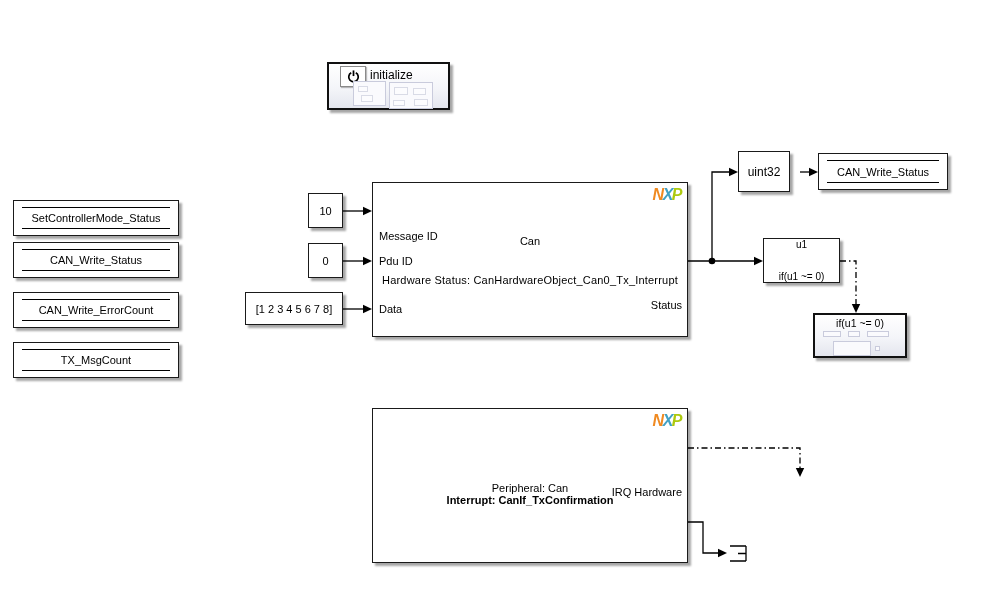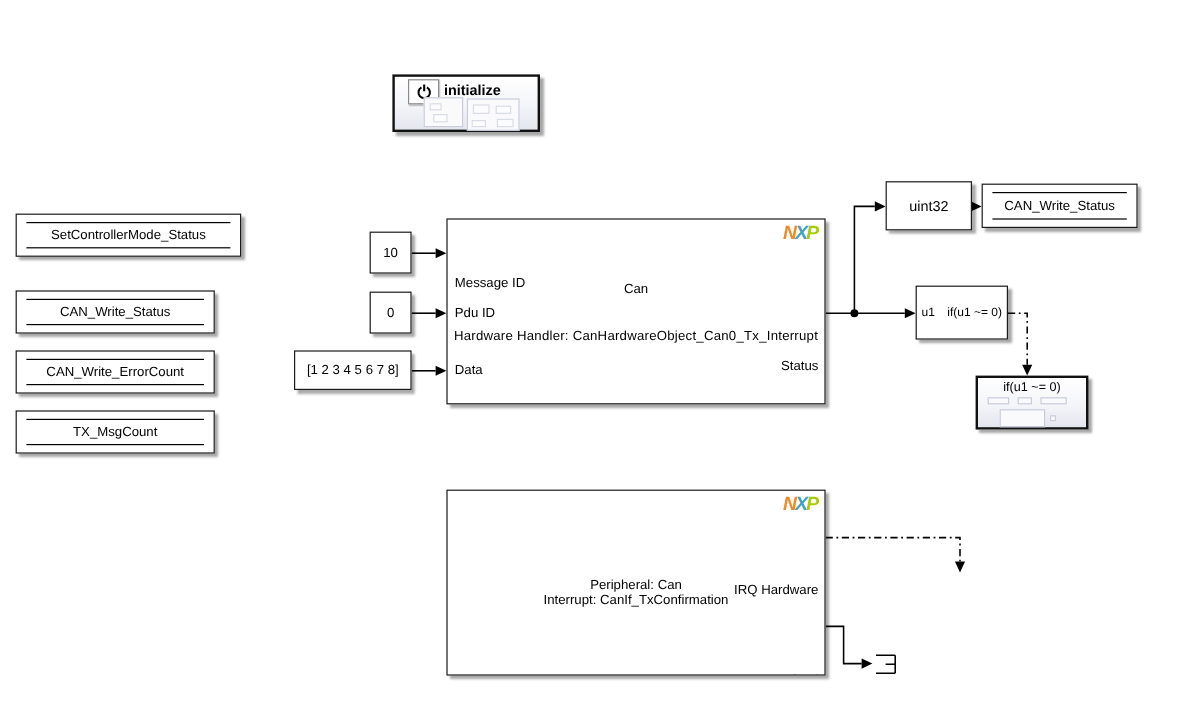--- a/index.html
+++ b/index.html
@@ -35,21 +35,21 @@
          font-size:16px; letter-spacing:-1.5px; line-height:18px; }
   .nxp .n { color:#F08A21; }
   .nxp .x { color:#41A1C4; }
   .nxp .p { color:#ADC90E; }
 
   
   .init-badge { position:absolute; left:11px; top:2px; width:24px; height:19px;
                 background:#fff; border:1px solid #8a8a8a;
                 box-shadow:1px 1px 1px rgba(0,0,0,0.25);
                 display:flex; align-items:center; justify-content:center; }
-  .init-label { position:absolute; left:41px; top:4px; font-size:12px; font-weight:bold; }
+  .init-label { position:absolute; left:41px; top:4px; font-size:12px; font-weight:normal; }
 
   
   .pv { position:absolute; border:1px solid #c9cbdc; background:#fafafd; box-sizing:border-box; }
   .pv2 { position:absolute; border:1px solid #d9dbe6; background:#fcfcfe; box-sizing:border-box; }
 
   .sub-title { position:absolute; left:0; right:0; top:2px; text-align:center;
                font-size:10.5px; white-space:nowrap; }
 
   .if-blk { display:flex; align-items:center; justify-content:space-between;
             padding:0 4px; font-size:10px; white-space:nowrap; }
@@ -126,21 +126,21 @@
       <div class="pv2" style="left:7px; top:13px; width:12px; height:7px;"></div>
     </div>
     <div class="pv" style="left:60px; top:18px; width:44px; height:27px;">
       <div class="pv2" style="left:4px; top:4px; width:14px; height:8px;"></div>
       <div class="pv2" style="left:23px; top:5px; width:13px; height:7px;"></div>
       <div class="pv2" style="left:3px; top:17px; width:12px; height:6px;"></div>
       <div class="pv2" style="left:24px; top:16px; width:14px; height:7px;"></div>
     </div>
   </div>
 
-  <div class="blk ds" style="left:13px; top:178px; width:188px; height:36px;padding-left:38px;">
+  <div class="blk ds" style="left:13px; top:200px; width:166px; height:36px;padding-left:38px;">
     <div class="ds-inner"></div>
     <div class="ds-label">SetControllerMode_Status</div>
   </div>
   <div class="blk ds" style="left:13px; top:242px; width:166px; height:36px;">
     <div class="ds-inner"></div>
     <div class="ds-label">CAN_Write_Status</div>
   </div>
   <div class="blk ds" style="left:13px; top:342px; width:166px; height:36px;">
     <div class="ds-inner"></div>
     <div class="ds-label">TX_MsgCount</div>
@@ -160,48 +160,48 @@
     <span>[1 2 3 4 5 6 7 8]</span>
   </div>
 
   <div class="blk big-blk" style="left:372px; top:182px; width:316px; height:155px;">
     <div class="nxp"><span class="n">N</span><span class="x">X</span><span class="p">P</span></div>
     <div class="port-label pl-left" style="top:22px;margin-top:25px;">Message ID</div>
     <div class="port-label pl-left" style="top:72px;">Pdu ID</div>
     <div class="port-label pl-left" style="top:120px;">Data</div>
     <div class="port-label pl-right" style="top:72px;">Status</div>
     <div class="center-text" style="top:52px;">Can</div>
-    <div class="center-text clip-line" style="top:91px;">Hardware Handler: CanHardwareObject_Can0_Tx_Interrupt</div>
-  </div>
-
-  <div class="blk const" style="left:738px; top:151px; width:72px; height:41px; font-size:12px;">
+    <div class="center-text clip-line" style="top:91px;">Hardware Status: CanHardwareObject_Can0_Tx_Interrupt</div>
+  </div>
+
+  <div class="blk const" style="left:738px; top:151px; width:52px; height:41px; font-size:12px;">
     <span>uint32</span>
   </div>
 
   <div class="blk ds" style="left:818px; top:153px; width:130px; height:37px;">
     <div class="ds-inner"></div>
     <div class="ds-label">CAN_Write_Status</div>
   </div>
 
-  <div class="blk if-blk" style="left:763px; top:238px; width:77px; height:45px;">
+  <div class="blk if-blk" style="left:763px; top:238px; width:77px; height:45px;flex-direction:column;">
     <span>u1</span>
     <span>if(u1 ~= 0)</span>
   </div>
 
   <div class="blk subsys" style="left:813px; top:313px; width:94px; height:45px;">
     <div class="sub-title">if(u1 ~= 0)</div>
     <div class="pv" style="left:8px; top:16px; width:18px; height:6px;"></div>
     <div class="pv" style="left:33px; top:16px; width:12px; height:6px;"></div>
     <div class="pv" style="left:52px; top:16px; width:22px; height:6px;"></div>
     <div class="pv" style="left:18px; top:26px; width:38px; height:15px;"></div>
     <div class="pv" style="left:60px; top:31px; width:5px; height:5px;"></div>
   </div>
 
   <div class="blk big-blk" style="left:372px; top:408px; width:316px; height:155px;">
     <div class="nxp"><span class="n">N</span><span class="x">X</span><span class="p">P</span></div>
     <div class="port-label pl-right" style="top:33px;">IRQ Hardware</div>
     <div class="port-label pl-right" style="top:108px;">Pdu Id</div>
     <div class="center-text" style="top:73px;">Peripheral: Can</div>
-    <div class="center-text" style="top:85px;">Interrupt: CanIf_TxConfirmation</div>
+    <div class="center-text" style="top:85px;font-weight:bold;">Interrupt: CanIf_TxConfirmation</div>
   </div>
 
 
 </div>
 
 </body></html>

